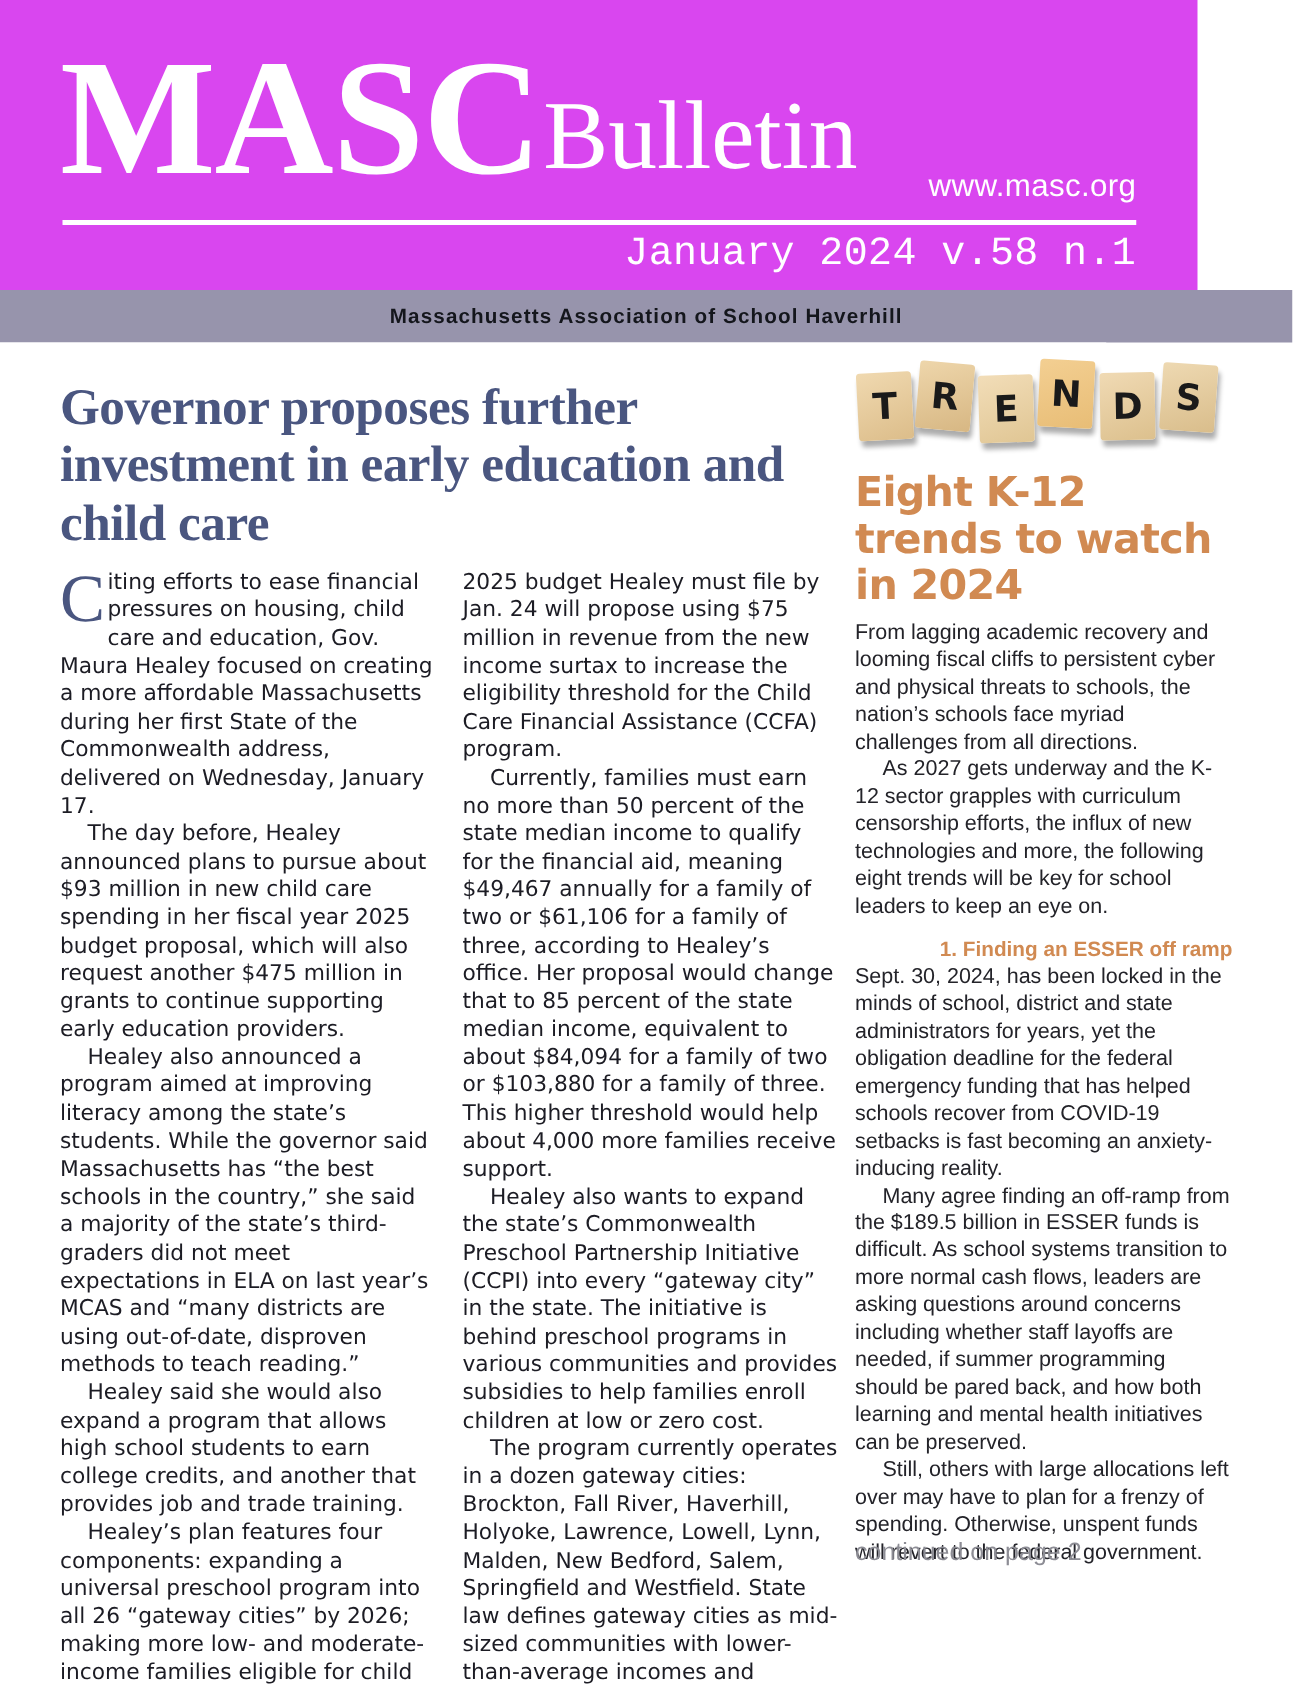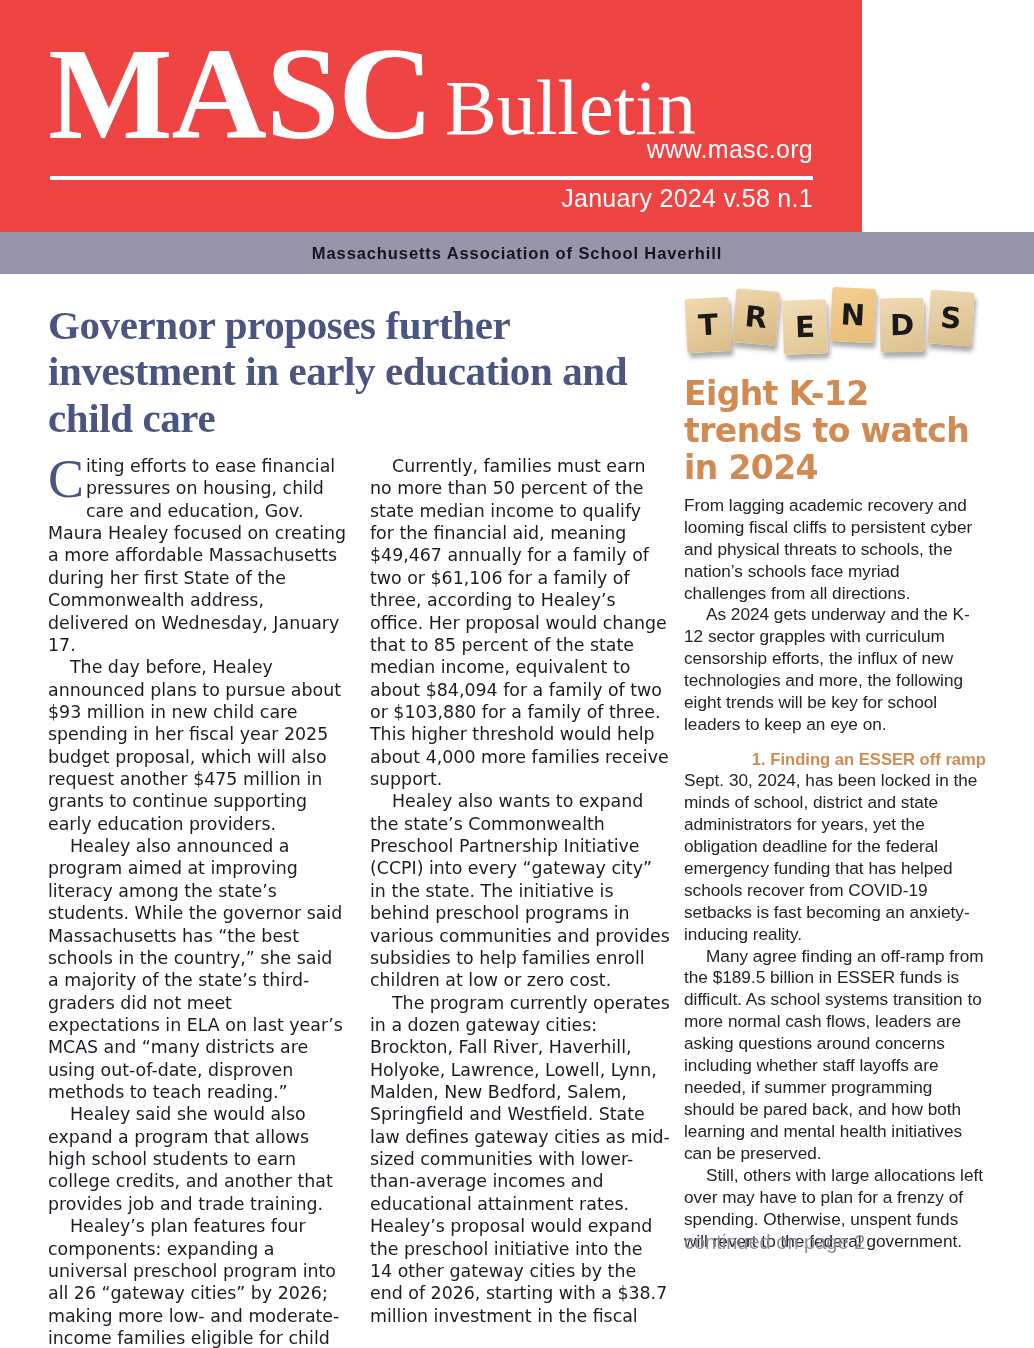--- a/index.html
+++ b/index.html
@@ -6,65 +6,66 @@
   html, body {
     width:1034px; height:1348px;
     background:#ffffff;
     font-family:"Liberation Sans", sans-serif;
     overflow:hidden;
   }
 
   
   #masthead {
     position:relative;
-    width:862px; height:232px;
-    background:#ef4444;
+    width:958px; height:232px;
+    background:#d946ef;
   }
   #masthead-title {
     position:absolute;
     left:48px; top:28px;
     display:flex;
     align-items:baseline;
     color:#ffffff;
   }
   #masc-word {
     font-family:"Liberation Serif", serif;
     font-weight:700;
     font-size:132px;
     line-height:1;
     letter-spacing:-1px;
   }
   #bulletin-word {
     font-family:"Liberation Serif", serif;
     font-weight:400;
     font-size:78px;
     line-height:1;
-    margin-left:12px;
+    margin-left:2px;
     position:relative;
     top:-4px;
   }
   #masthead-url {
     position:absolute;
     right:49px; top:135px;
     color:#ffffff;
     font-size:25px;
     letter-spacing:0.3px;
   }
   #masthead-rule {
     position:absolute;
     left:50px; right:49px; top:176px;
     height:4px;
     background:#ffffff;
   }
   #masthead-issue {
     position:absolute;
     right:49px; top:184px;
     color:#ffffff;
-    font-size:25px;
+    font-size:32px;
     letter-spacing:0.3px;
+    font-family:Liberation Mono, monospace;
   }
 
   
   #tagline-bar {
     width:1034px; height:42px;
     background:#9794ac;
     display:flex;
     align-items:center;
     justify-content:center;
   }
@@ -218,20 +219,21 @@
       <div class="col body-text">
         <p id="dropcap-para"><span id="dropcap">C</span><span>iting efforts to ease financial pressures on housing, child care and education, Gov. Maura Healey focused on creating a more affordable Massachusetts during her first State of the Commonwealth address, delivered on Wednesday, January 17.</span></p>
         <p>The day before, Healey announced plans to pursue about $93 million in new child care spending in her fiscal year 2025 budget proposal, which will also request another $475 million in grants to continue supporting early education providers.</p>
         <p>Healey also announced a program aimed at improving literacy among the state’s students. While the governor said Massachusetts has “the best schools in the country,” she said a majority of the state’s third-graders did not meet expectations in ELA on last year’s MCAS and “many districts are using out-of-date, disproven methods to teach reading.”</p>
         <p>Healey said she would also expand a program that allows high school students to earn college credits, and another that provides job and trade training.</p>
         <p>Healey’s plan features four components: expanding a universal preschool program into all 26 “gateway cities” by 2026; making more low- and moderate-income families eligible for child care assistance; funding another year of the Commonwealth Cares for Children (C3) grants; and an executive order calling for a “whole-of-government” approach to boosting access to child care.</p>
 
       </div>
 
       <div class="col body-text">
+        <p class="noindent">2025 budget Healey must file by Jan. 24 will propose using $75 million in revenue from the new income surtax to increase the eligibility threshold for the Child Care Financial Assistance (CCFA) program.</p>
         <p>Currently, families must earn no more than 50 percent of the state median income to qualify for the financial aid, meaning $49,467 annually for a family of two or $61,106 for a family of three, according to Healey’s office. Her proposal would change that to 85 percent of the state median income, equivalent to about $84,094 for a family of two or $103,880 for a family of three. This higher threshold would help about 4,000 more families receive support.</p>
         <p>Healey also wants to expand the state’s Commonwealth Preschool Partnership Initiative (CCPI) into every “gateway city” in the state. The initiative is behind preschool programs in various communities and provides subsidies to help families enroll children at low or zero cost.</p>
         <p>The program currently operates in a dozen gateway cities: Brockton, Fall River, Haverhill, Holyoke, Lawrence, Lowell, Lynn, Malden, New Bedford, Salem, Springfield and Westfield. State law defines gateway cities as mid-sized communities with lower-than-average incomes and educational attainment rates. Healey’s proposal would expand the preschool initiative into the 14 other gateway cities by the end of 2026, starting with a $38.7 million investment in the fiscal</p>
 
       </div>
 
     </div>
   </div>
 
   <div id="trends-rail">
@@ -254,21 +256,21 @@
         </div>
       <div class="tile" style="left:245px;top:3px;  transform:rotate(4deg);   background:linear-gradient(160deg,#eed9b2,#d9bd8b);">
           <span>S</span>
         </div>
     </div>
 
     <h2 id="trends-heading">Eight K-12 trends to watch in 2024</h2>
 
     <div id="trends-body">
       <p class="noindent">From lagging academic recovery and looming fiscal cliffs to persistent cyber and physical threats to schools, the nation’s schools face myriad challenges from all directions.</p>
-      <p>As 2024 gets underway and the K-12 sector grapples with curriculum censorship efforts, the influx of new technologies and more, the following eight trends will be key for school leaders to keep an eye on.</p>
+      <p>As 2027 gets underway and the K-12 sector grapples with curriculum censorship efforts, the influx of new technologies and more, the following eight trends will be key for school leaders to keep an eye on.</p>
 
       <p class="subhead">1. Finding an ESSER off ramp</p>
       <p class="noindent">Sept. 30, 2024, has been locked in the minds of school, district and state administrators for years, yet the obligation deadline for the federal emergency funding that has helped schools recover from COVID-19 setbacks is fast becoming an anxiety-inducing reality.</p>
       <p>Many agree finding an off-ramp from the $189.5 billion in ESSER funds is difficult. As school systems transition to more normal cash flows, leaders are asking questions around concerns including whether staff layoffs are needed, if summer programming should be pared back, and how both learning and mental health initiatives can be preserved.</p>
       <p>Still, others with large allocations left over may have to plan for a frenzy of spending. Otherwise, unspent funds will revert to the federal government.</p>
       <p class="continued-rail">continued on page 2</p>
     </div>
 
   </div>
 

